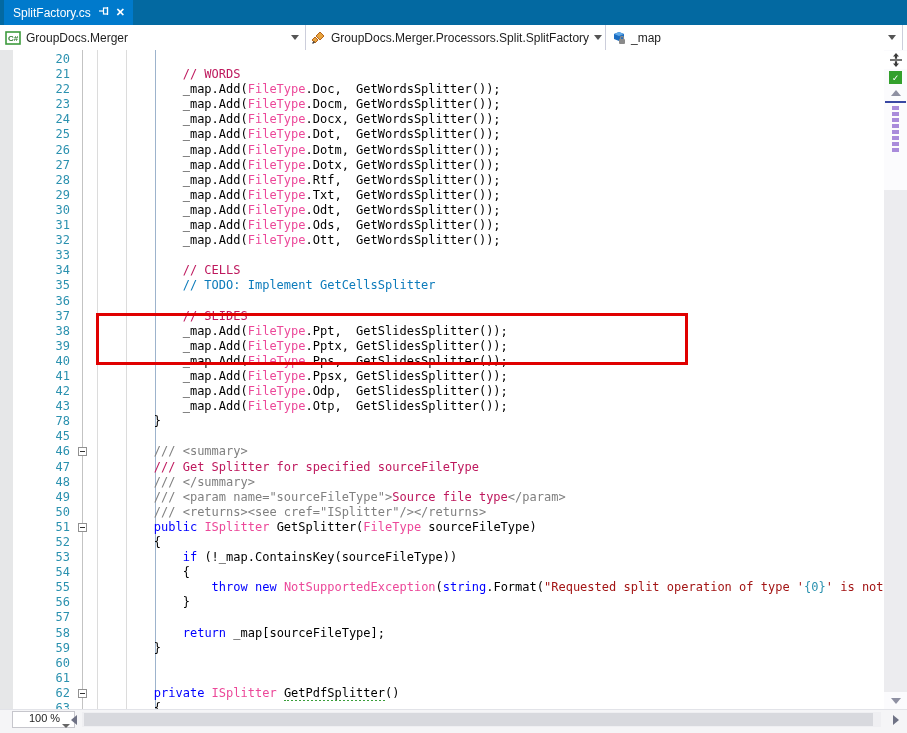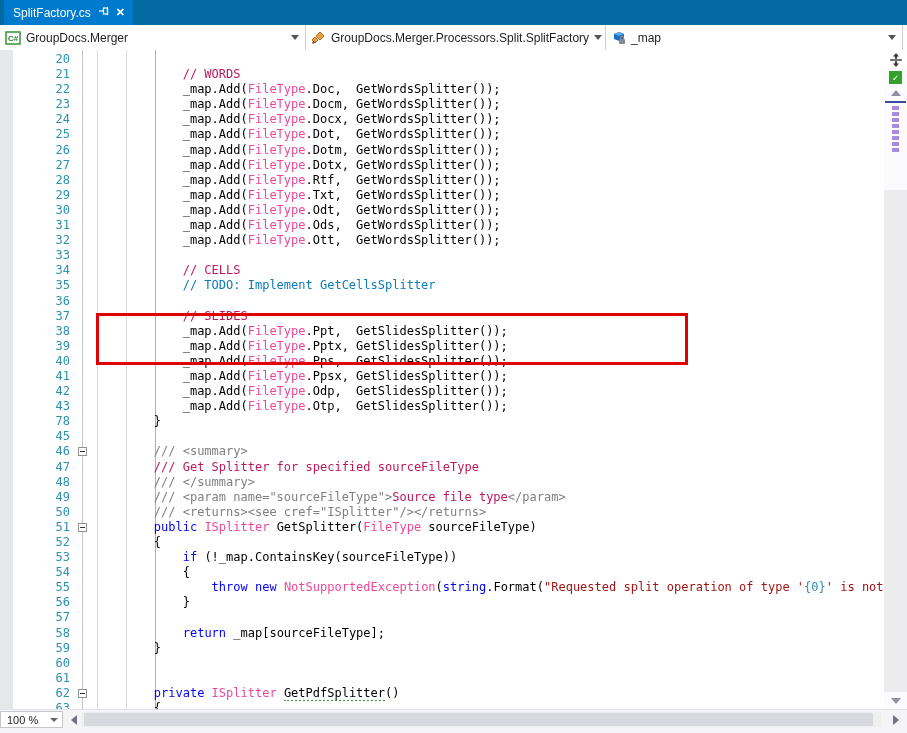--- a/index.html
+++ b/index.html
@@ -64,22 +64,22 @@
   .vs-up{position:absolute;top:40px;left:7px;width:0;height:0;
          border-left:5px solid transparent;border-right:5px solid transparent;border-bottom:6px solid #8e90a2;}
   .vs-caret{position:absolute;top:51px;left:1px;right:1px;height:2px;background:#3948a3;}
   .vs-mark{position:absolute;left:8px;width:7px;height:4px;background:#a98bdb;}
   .vs-track{position:absolute;top:140px;bottom:18px;left:0;right:0;background:#ececef;}
   .vs-down{position:absolute;bottom:6px;left:7px;width:0;height:0;
            border-left:5px solid transparent;border-right:5px solid transparent;border-top:6px solid #8e90a2;}
 
   
   .bottombar{position:absolute;bottom:0;left:0;right:0;height:23px;background:#f5f5f7;border-top:1px solid #e2e3e8;}
-  .zoomctrl{position:absolute;left:0;top:1px;width:63px;height:17px;background:#fff;border:1px solid #c6c6cc;
-            box-sizing:border-box;display:flex;align-items:center;font-size:11px;color:#1e1e1e;padding:0 4px 0 6px;}
+  .zoomctrl{position:absolute;left:12px;top:1px;width:63px;height:17px;background:#fff;border:1px solid #c6c6cc;
+            box-sizing:border-box;display:flex;align-items:center;font-size:11px;color:#1e1e1e;padding:0 4px 0 6px;flex-direction:column;}
   .zoomctrl .arrow{margin-left:auto;width:0;height:0;border-left:4px solid transparent;
                    border-right:4px solid transparent;border-top:4px solid #666;}
   .h-left{position:absolute;left:71px;top:5px;width:0;height:0;
           border-top:5px solid transparent;border-bottom:5px solid transparent;border-right:6px solid #6f7285;}
   .h-track{position:absolute;left:82px;right:26px;top:2px;height:15px;background:#efeff2;}
   .h-thumb{position:absolute;left:2px;top:1px;bottom:1px;right:8px;background:#d8d9de;}
   .h-right{position:absolute;right:8px;top:5px;width:0;height:0;
            border-top:5px solid transparent;border-bottom:5px solid transparent;border-left:6px solid #6f7285;}
 </style>
 </head>

